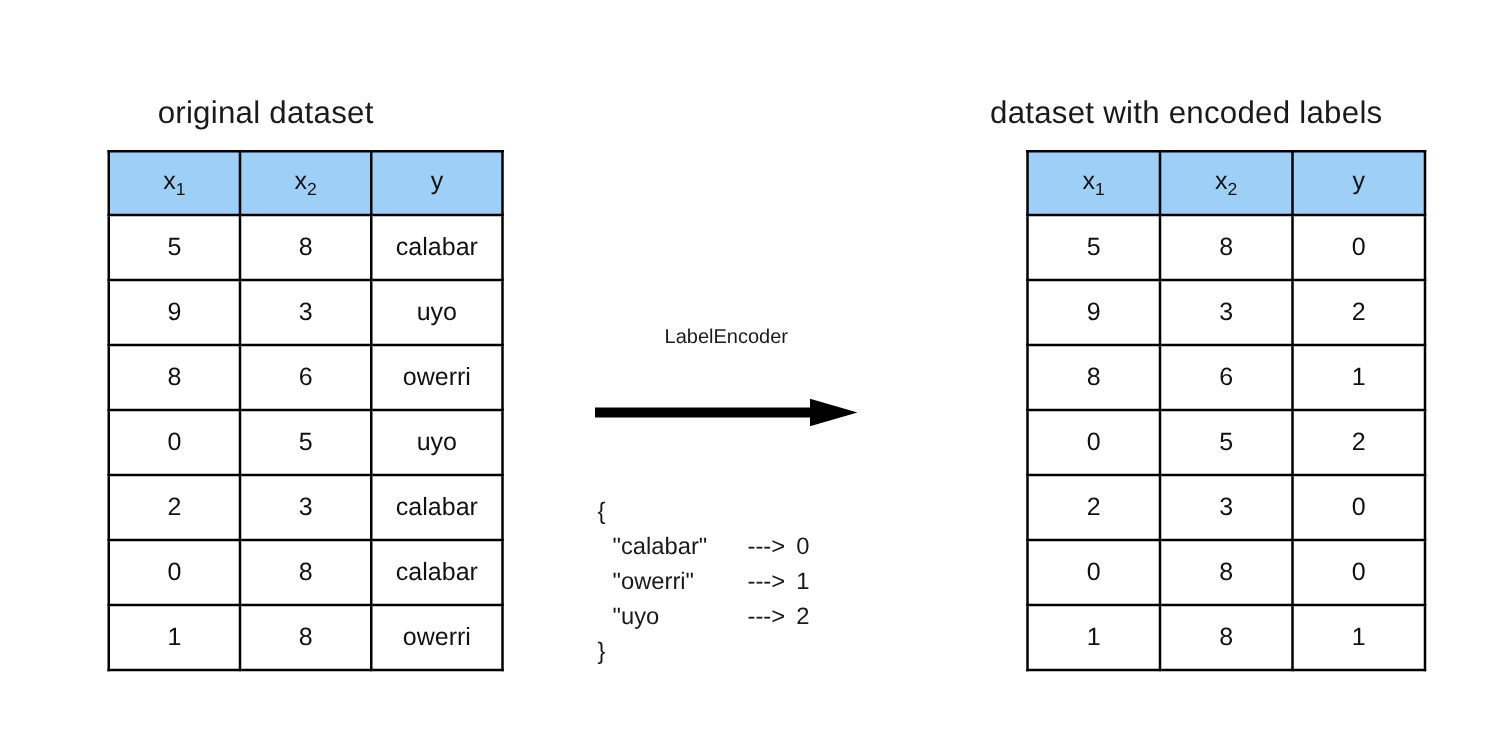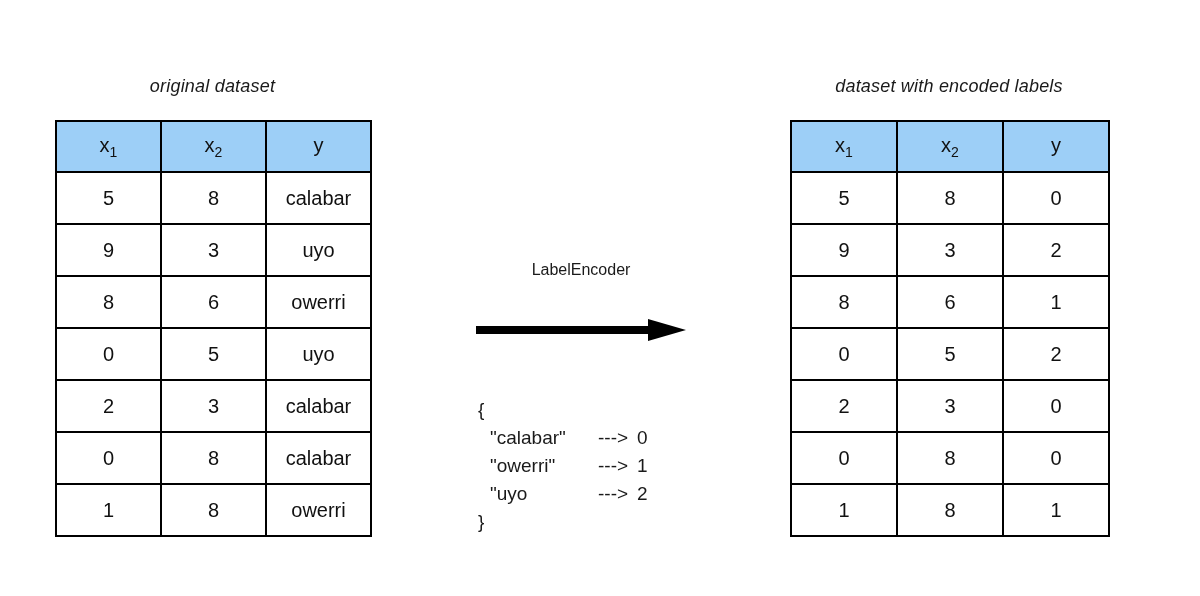--- a/index.html
+++ b/index.html
@@ -14,32 +14,32 @@
     width: 1200px;
     height: 596px;
     background: #ffffff;
     overflow: hidden;
   }
   .table-title {
     position: absolute;
     display: flex;
     justify-content: center;
     white-space: nowrap;
-    font-size: 18px;
+    font-size: 25px;
     letter-spacing: 0.2px;
     color: #1a1a1a;
-    font-style: italic;
   }
   #left-title  { left: 55px;  top: 76px; width: 315px; }
   #right-title { left: 790px; top: 76px; width: 318px; }
 
   table.data-table {
     position: absolute;
     border-collapse: collapse;
     table-layout: fixed;
+    margin-left: 31px;
   }
   #left-table  { left: 55px;  top: 120px; }
   #right-table { left: 790px; top: 120px; }
 
   .data-table th, .data-table td {
     border: 2px solid #000000;
     text-align: center;
     vertical-align: middle;
     font-size: 20px;
     font-weight: 400;

